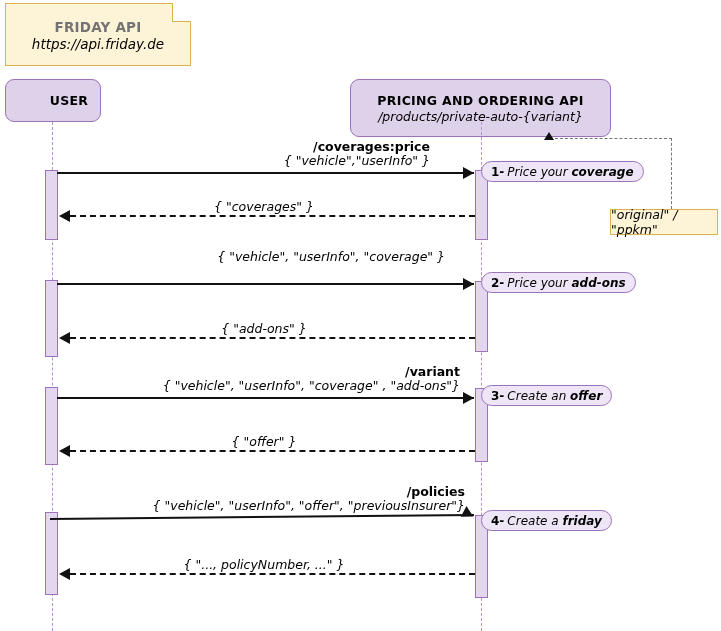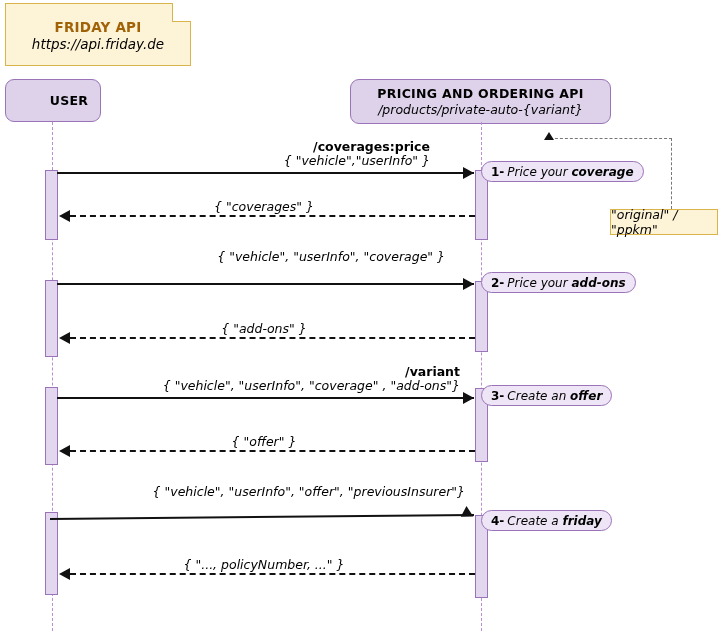--- a/index.html
+++ b/index.html
@@ -35,21 +35,21 @@
     border-left: 1.5px solid #d9b44a;
     border-bottom: 1.5px solid #d9b44a;
     box-sizing: border-box;
   }
   .note-title {
     position: absolute;
     left: 0; right: 0;
     text-align: center;
     font-weight: bold;
     font-size: 13.5px;
-    color: #a16207;
+    color: #737373;
     letter-spacing: .2px;
   }
   .note-sub {
     position: absolute;
     left: 0; right: 0;
     text-align: center;
     font-weight: normal;
     font-style: italic;
     font-size: 13.5px;
     color: #000;
@@ -219,21 +219,21 @@
     <div class="fold"></div>
     <div class="note-title" style="top:15px;">FRIDAY API</div>
     <div class="note-sub" style="top:32px;">https://api.friday.de</div>
   </div>
 
   <div class="actor" style="left:5px; top:79px; width:96px; height:43px;padding-left:32px;">
     <div class="actor-title">USER</div>
   </div>
   <div class="lifeline" style="left:52px; top:122px; height:509px;"></div>
 
-  <div class="actor" style="left:350px; top:79px; width:261px; height:45px;">
+  <div class="actor" style="left:350px; top:79px; width:261px; height:58px;">
     <div class="actor-title">PRICING AND ORDERING API</div>
     <div class="actor-sub">/products/private-auto-{variant}</div>
   </div>
   <div class="lifeline" style="left:481px; top:122px; height:509px;"></div>
 
   <div class="small-note" style="left:610px; top:209px; width:108px; height:26px;">"original" / "ppkm"</div>
   <div class="conn-v" style="left:671px; top:138px; height:71px;"></div>
   <div class="conn-h" style="left:550px; top:138px; width:122px;"></div>
   <div class="conn-arrow-up" style="left:544px; top:132px;"></div>
 
@@ -290,20 +290,21 @@
 
   <div class="step-badge" style="left:481px; top:385px;">
     <span class="num">3-</span>
     <span class="txt"><span>Create an </span><b>offer</b></span>
   </div>
 
   <div class="activation" style="left:45px; top:512px; height:83px;"></div>
   <div class="activation" style="left:475px; top:515px; height:83px;"></div>
 
   <div class="msg-label" style="left:95px; top:485px; width:370px;">
+    <span class="l1">/policies</span>
     <span class="l2">{ "vehicle", "userInfo", "offer", "previousInsurer"}</span>
   </div>
   <div class="msg-line" style="left:50px; top:518px; width:424px; transform:rotate(-0.55deg); transform-origin:left center;"></div>
   <div class="arrow-right" style="left:463px; top:508px; transform:rotate(28deg);"></div>
 
   <div class="msg-line dashed" style="left:70px; top:573px; width:405px;"></div>
   <div class="arrow-left" style="left:59px; top:568px;"></div>
   <div class="reply-label" style="left:170px; top:557px; width:180px;">{ "...,  policyNumber, ..." }</div>
 
   <div class="step-badge" style="left:481px; top:510px;">

